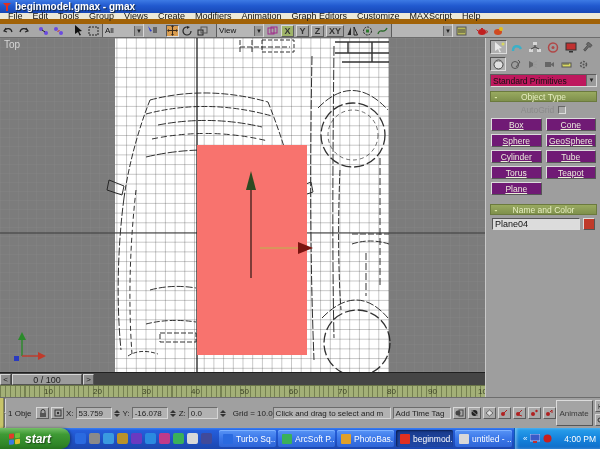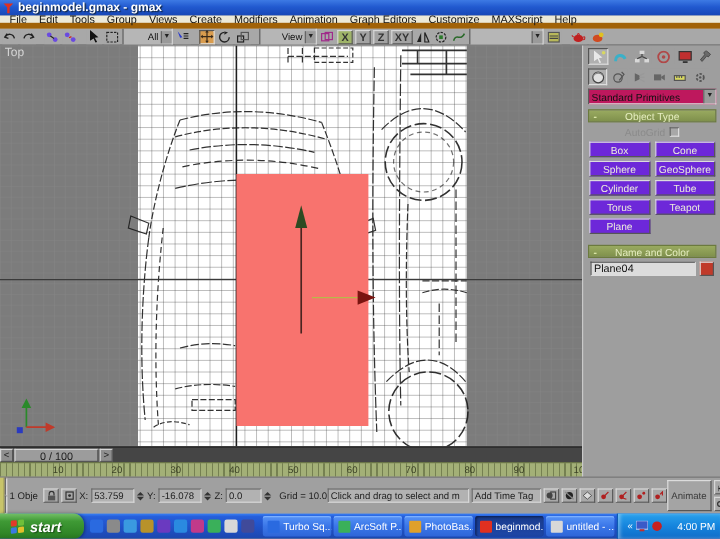--- a/index.html
+++ b/index.html
@@ -21,21 +21,21 @@
 
   
   .toolbar { height:14px; background:#a8a8a8; display:flex; align-items:center; gap:2px;
     padding:0 2px; border-bottom:1px solid #6d6d6d; overflow:hidden; }
   .tbtn { height:12px; min-width:13px; display:flex; align-items:center; justify-content:center;
     font-size:9px; color:#222; background:#a8a8a8; border:1px solid transparent; }
   .tbtn.active { background:#d99c4e; border:1px solid; border-color:#555 #ddd #ddd #555; }
   .tbtn.axis { width:13px; background:#a2a2a2; border:1px solid; border-color:#d8d8d8 #5c5c5c #5c5c5c #d8d8d8; font-weight:bold; color:#333; }
   .tbtn.axis.on { background:#9fb469; }
   .tdrop { height:16px; background:#b6b6b6; border:1px solid; border-color:#5c5c5c #d8d8d8 #d8d8d8 #5c5c5c;
-    display:flex; align-items:center; font-size:8px; color:#111;text-align:right; }
+    display:flex; align-items:center; font-size:8px; color:#111; }
   .tdrop .dval { flex:1; padding:0 2px; overflow:hidden; white-space:nowrap; }
   .tdrop .darr { width:9px; height:10px; background:#9a9a9a; border-left:1px solid #666;
     display:flex; align-items:center; justify-content:center; font-size:6px; color:#222; }
   .tsep { width:3px; }
 
   
   .main { display:flex; height:359px; }
   .left { width:485px; display:flex; flex-direction:column; }
   .viewport { position:relative; width:485px; height:334px; background:#7c7c7c; }
   .vplabel { position:absolute; left:4px; top:1px; color:#d6d6d6; font-size:10px; }
@@ -68,23 +68,23 @@
   .rhead { height:11px; display:flex; align-items:center;
     background:linear-gradient(to bottom,#99aa60,#7f904c); border:1px solid #6b7a3e;
     color:#e6eec0; font-size:8.5px; }
   .rhead .rminus { width:10px; text-align:center; color:#dce8a8; font-weight:bold; }
   .rhead .rtitle { flex:1; text-align:center; padding-right:10px; }
   .rbody { padding:3px 1px 4px 1px; }
   .autogrid { display:flex; align-items:center; justify-content:center; gap:4px;
     color:#8b8b8b; font-size:8.5px; margin-bottom:3px; }
   .autogrid .cb { width:8px; height:8px; background:#a8a8a8; border:1px solid; border-color:#666 #ddd #ddd #666; }
   .btngrid { display:grid; grid-template-columns:1fr 1fr; gap:3px 4px; }
-  .obtn { height:13px; background:#6d28d9; border:1px solid; border-color:#dcdcdc #565656 #565656 #dcdcdc;
+  .obtn { height:13px; background:#701a75; border:1px solid; border-color:#dcdcdc #565656 #565656 #dcdcdc;
     color:#ececе4; color:#ececdc; font-size:8.5px; display:flex; align-items:center; justify-content:center;
-    white-space:nowrap; overflow:hidden; }
+    white-space:nowrap; overflow:hidden;text-decoration:underline; }
   .ncrow { display:flex; gap:3px; align-items:center; padding:0 1px; }
   .nameinput { flex:1; height:12px; background:#dcdcdc; border:1px solid; border-color:#555 #ddd #ddd #555;
     color:#111; font-size:9px; padding:0 2px; display:flex; align-items:center; }
   .swatch { width:12px; height:12px; border:1px solid; border-color:#ddd #555 #555 #ddd; }
 
   
   .statusbar { height:31px; background:#a0a0a0; display:flex; border-top:1px solid #6d6d6d; }
   .listener { width:180px; display:flex; }
   .lscroll { width:4px; background:#c8c46a; border-right:1px solid #8a8a50; }
   .lrows { flex:1; display:flex; flex-direction:column; }

